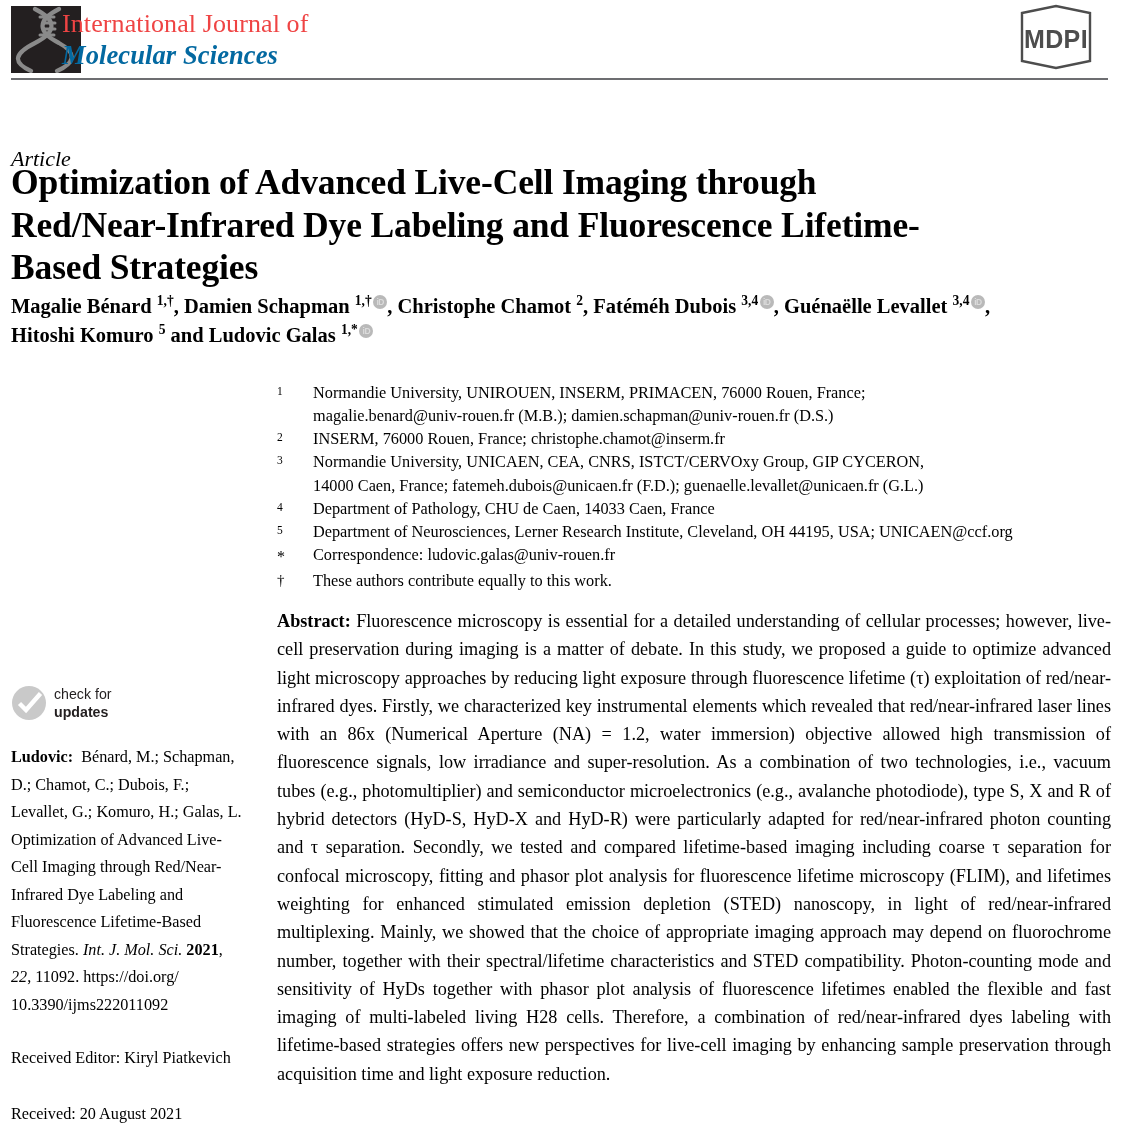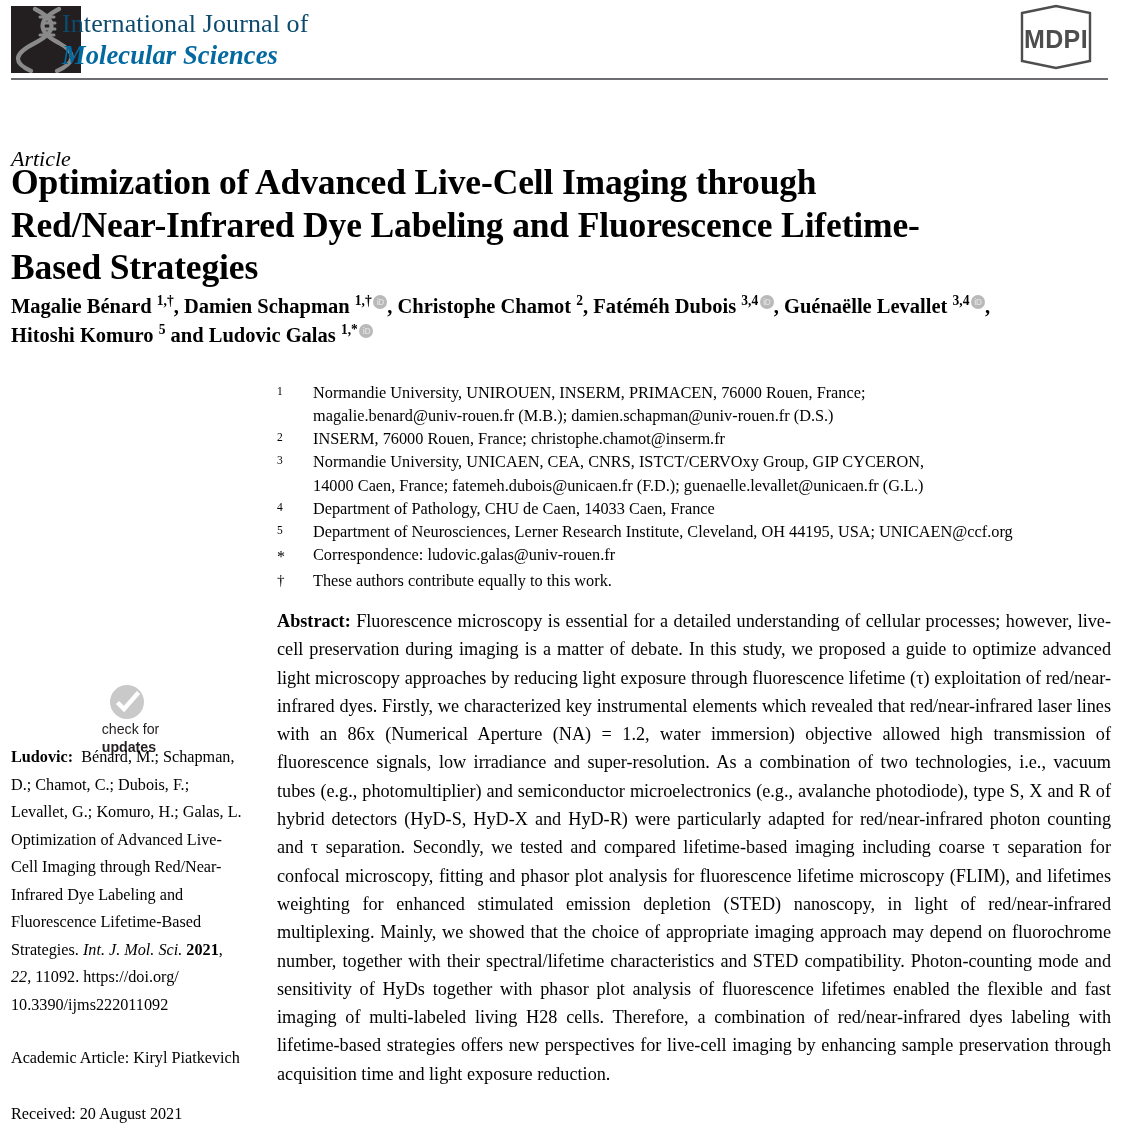--- a/index.html
+++ b/index.html
@@ -31,21 +31,21 @@
   }
   .journal-logo svg { display: block; }
   .journal-name {
     position: absolute;
     left: 62px; top: 9px;
     line-height: 1.16;
   }
   .jn-line1 {
     font-family: "Liberation Serif", serif;
     font-size: 26px;
-    color: #0c4a6e;
+    color: #ef4444;
     letter-spacing: .1px;
   }
   .jn-line2 {
     font-family: "Liberation Serif", serif;
     font-size: 26.5px;
     font-weight: bold;
     font-style: italic;
     color: #0369a1;
     letter-spacing: .1px;
     margin-top: 1px;
@@ -175,21 +175,20 @@
     left: 11px;
     top: 684px;
     width: 232px;
     font-family: "Liberation Serif", serif;
   }
   .cfu-badge {
     display: flex;
     align-items: center;
     height: 38px;
     margin-bottom: 22px;
-    flex-direction: column;
   }
   .cfu-circle {
     width: 36px; height: 36px;
     flex: 0 0 36px;
   }
   .cfu-text {
     margin-left: 7px;
     font-family: "Liberation Sans", sans-serif;
     font-size: 14.2px;
     line-height: 1.28;
@@ -304,19 +303,19 @@
       <path d="M8.5 18.5 L15 25 L29.5 8.5" fill="none" stroke="#ffffff" stroke-width="4.4" stroke-linecap="butt" stroke-linejoin="miter"></path>
     </svg>
     <div class="cfu-text">
       <div>check for</div>
       <div class="b">updates</div>
     </div>
   </div>
 
   <div class="citation"><b>Ludovic:</b>&nbsp; Bénard, M.; Schapman, D.; Chamot, C.; Dubois, F.; Levallet, G.; Komuro, H.; Galas, L. Optimization of Advanced Live-Cell Imaging through Red/Near-Infrared Dye Labeling and Fluorescence Lifetime-Based Strategies. <i>Int. J. Mol. Sci.</i> <b>2021</b>, <i>22</i>, 11092. https://doi.org/ 10.3390/ijms222011092</div>
 
-  <div class="editor">Academic Article: Kiryl Piatkevich</div>
+  <div class="editor">Received Editor: Kiryl Piatkevich</div>
 
   <div class="dates">
     <div>Received: 20 August 2021</div>
 
   </div>
 </div>
 
 </body></html>

